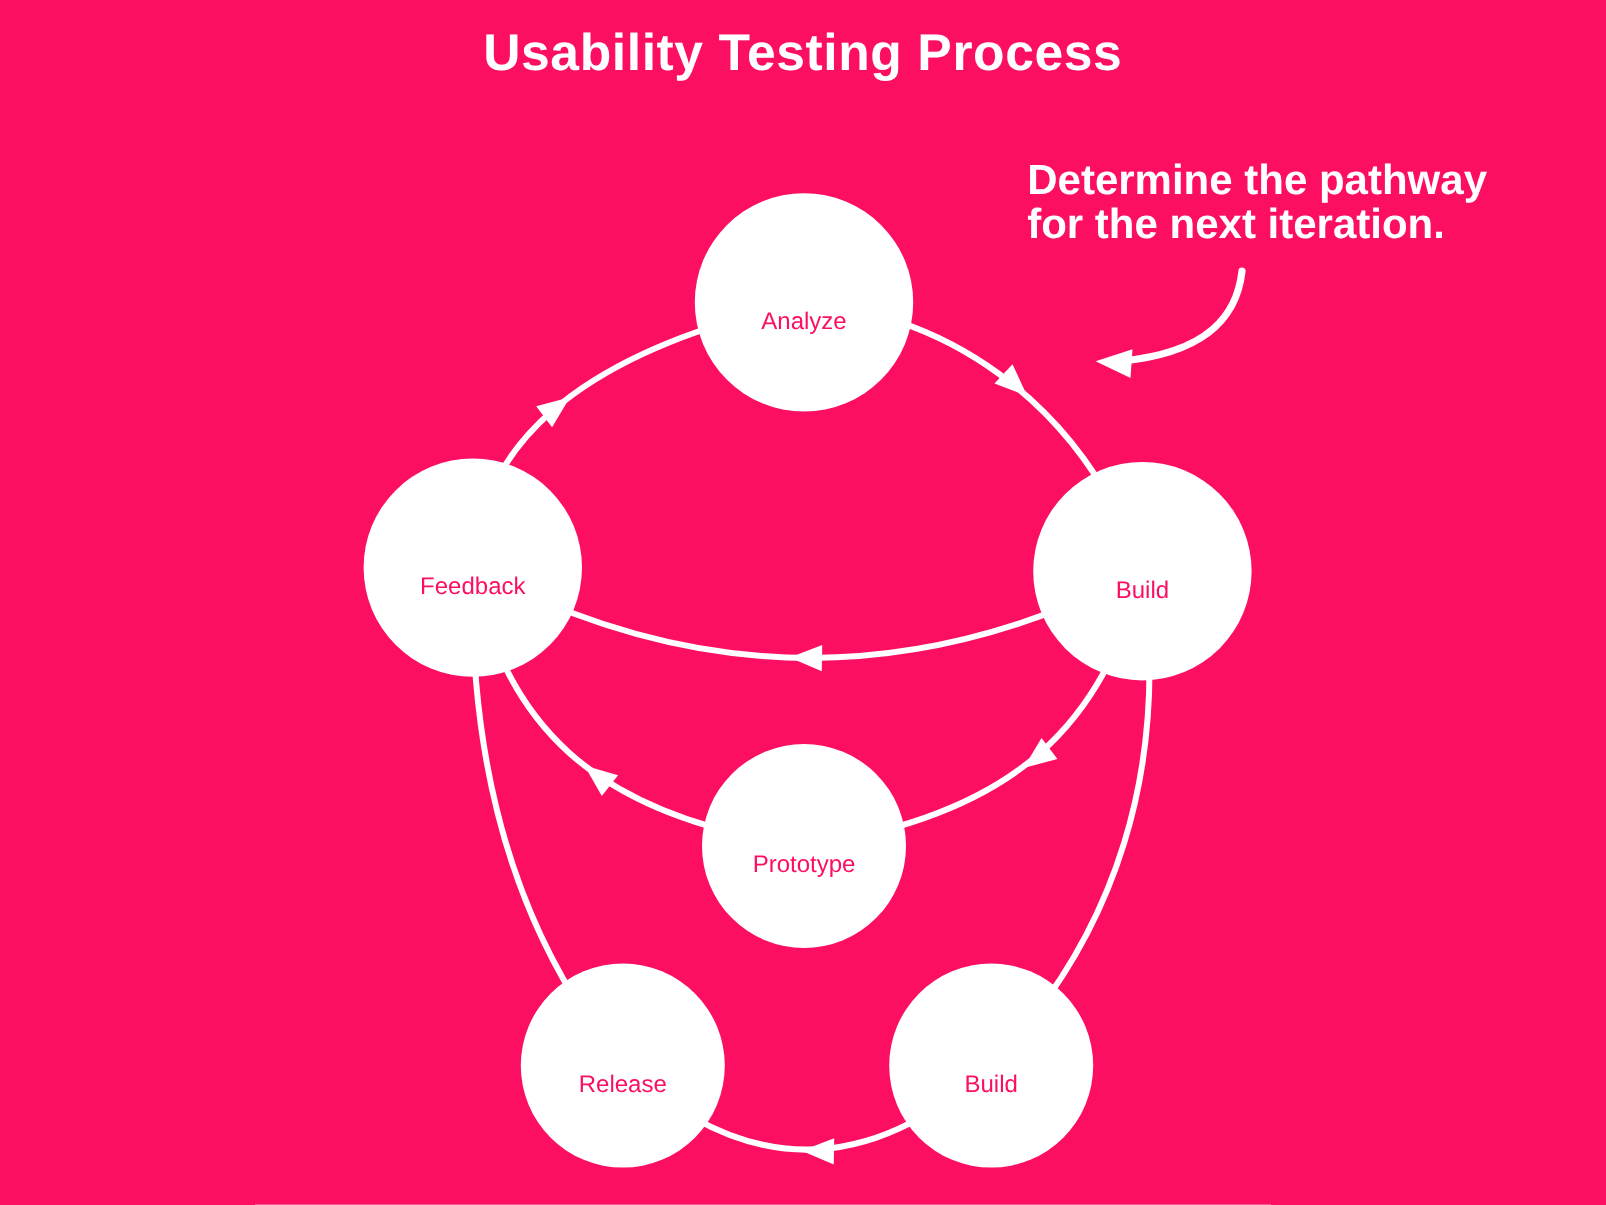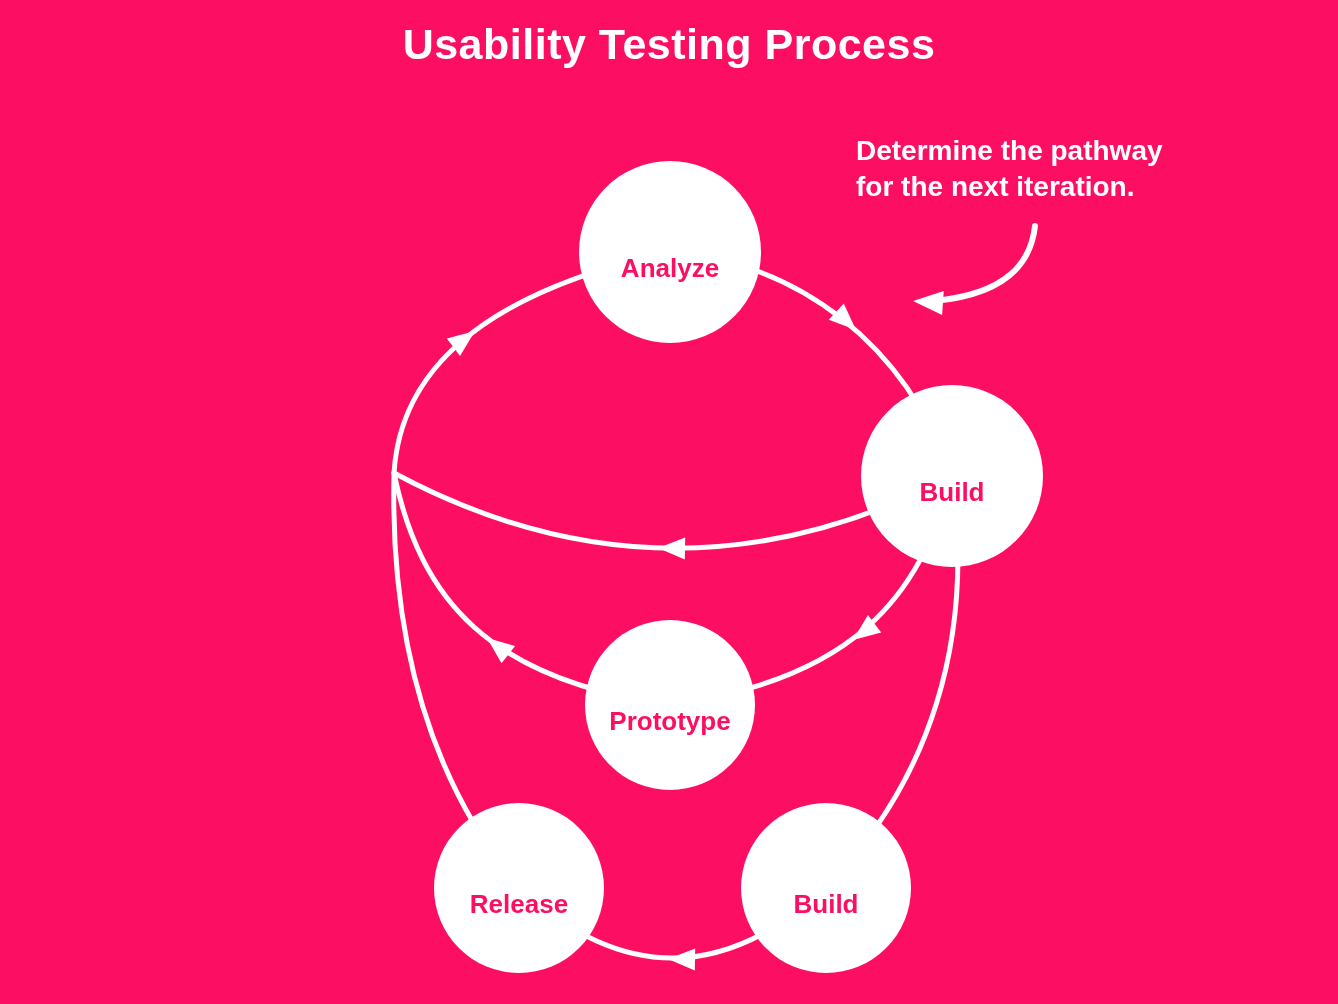--- a/index.html
+++ b/index.html
@@ -29,21 +29,21 @@
     text-align: center;
     color: var(--title-text);
     font-size: 43px;
     font-weight: 700;
     letter-spacing: 0.5px;
   }
   .annotation-text {
     position: absolute;
     left: 856px; top: 133px;
     color: var(--annotation-text);
-    font-size: 28px;
+    font-size: 35px;
     font-weight: 700;
     line-height: 36px;
     white-space: pre-line;
   }
   svg.flow-layer {
     position: absolute;
     left: 0; top: 0;
     width: 1338px; height: 1004px;
     z-index: 1;
   }
@@ -64,22 +64,22 @@
     position: absolute;
     z-index: 2;
     background: var(--node-fill);
     border-radius: 50%;
     display: flex;
     align-items: center;
     justify-content: center;
   }
   .node-label {
     color: var(--node-text);
-    font-size: 26px;
-    font-weight: 700;
+    font-size: 20px;
+    font-weight: 400;
     margin-top: 32px;
   }
   .node-analyze   { left: 579px; top: 161px; width: 182px; height: 182px; }
   .node-design    { left: 861px; top: 385px; width: 182px; height: 182px; }
   .node-feedback  { left: 303px; top: 382px; width: 182px; height: 182px; }
   .node-prototype { left: 585px; top: 620px; width: 170px; height: 170px; }
   .node-release   { left: 434px; top: 803px; width: 170px; height: 170px; }
   .node-build     { left: 741px; top: 803px; width: 170px; height: 170px; }
 </style>
 </head>
@@ -113,20 +113,23 @@
     <path class="annot-edge" d="M 1035 226 C 1031 262 1008 294 934 301"></path>
     <polygon class="arrowhead" points="0,0 -30,12 -30,-12" transform="translate(913,301) rotate(184)"></polygon>
   </svg>
 
   <div class="node node-analyze">
     <span class="node-label">Analyze</span>
   </div>
   <div class="node node-design">
     <span class="node-label">Build</span>
   </div>
+  <div class="node node-feedback">
+    <span class="node-label">Feedback</span>
+  </div>
   <div class="node node-prototype">
     <span class="node-label">Prototype</span>
   </div>
   <div class="node node-release">
     <span class="node-label">Release</span>
   </div>
   <div class="node node-build">
     <span class="node-label">Build</span>
   </div>
 

